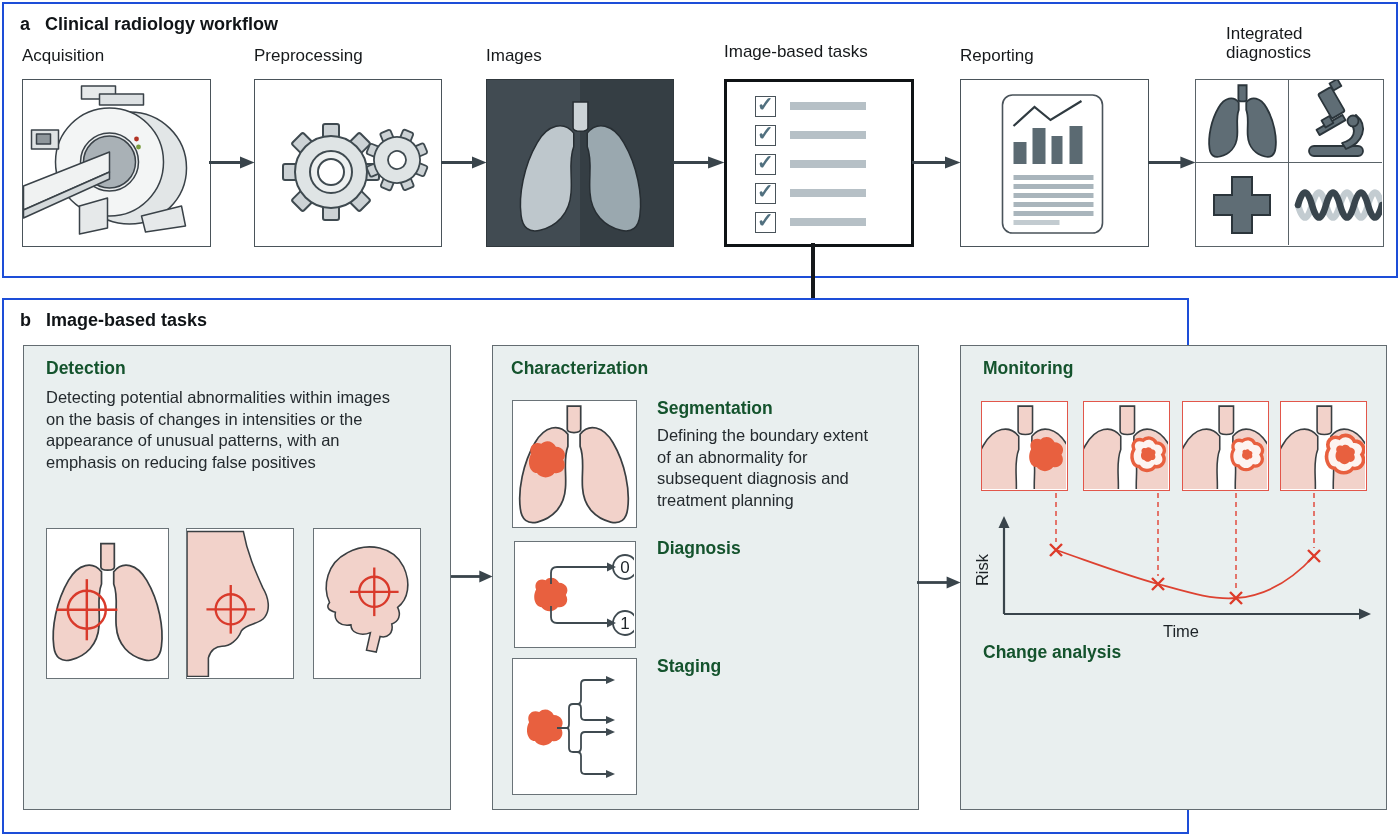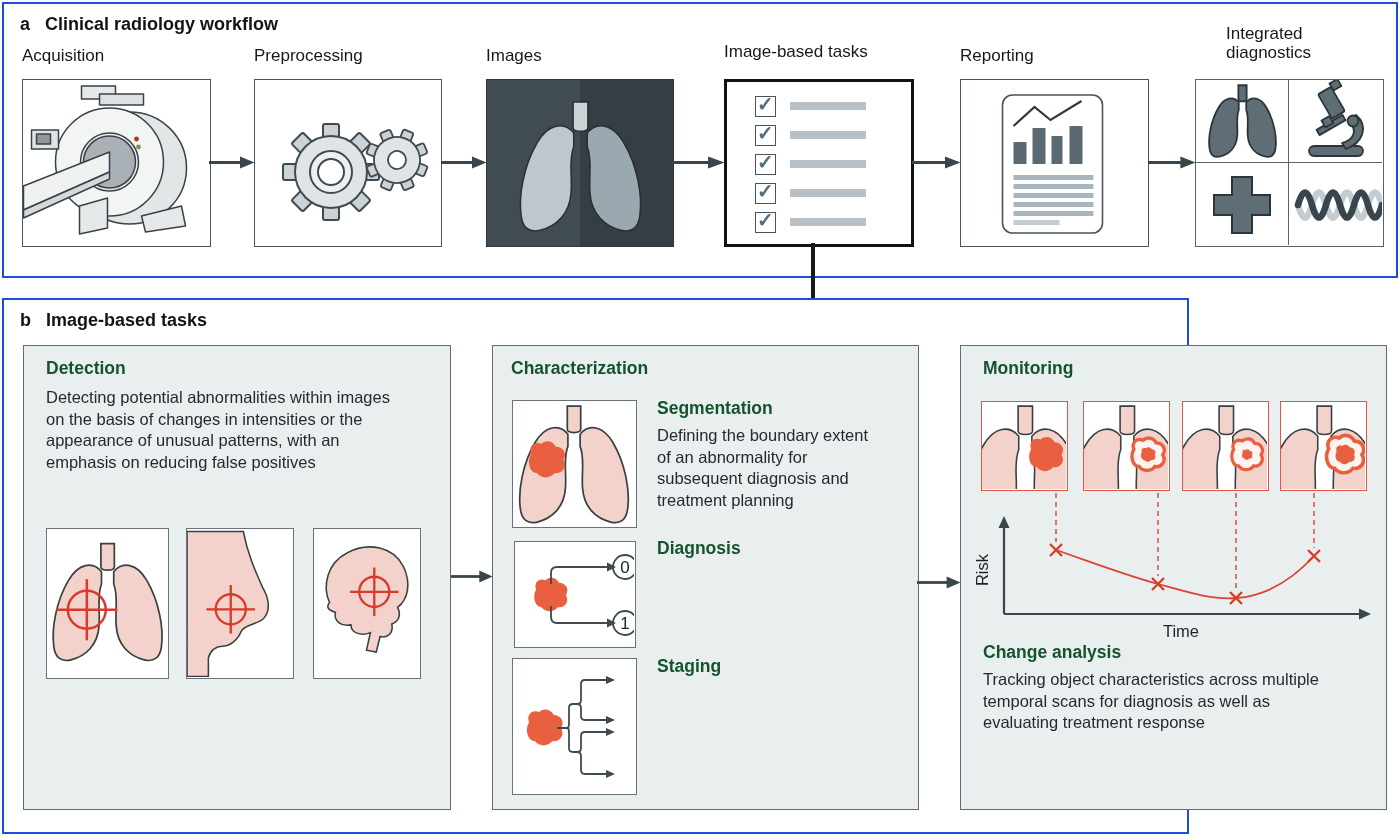--- a/index.html
+++ b/index.html
@@ -368,21 +368,20 @@
           <path d="M89,198 L101,210 M101,198 L89,210"></path>
           <path d="M191,232 L203,244 M203,232 L191,244"></path>
           <path d="M269,246 L281,258 M281,246 L269,258"></path>
           <path d="M347,204 L359,216 M359,204 L347,216"></path>
         </g>
         <text transform="rotate(-90 27 224)" x="27" y="224" text-anchor="middle" font-size="16.5" fill="#1c2226">Risk</text>
         <text x="220" y="291" text-anchor="middle" font-size="16.5" fill="#1c2226">Time</text>
       </svg>
 
       <div class="h3" style="left:22px;top:296px">Change analysis</div>
-      <div class="para" style="left:22px;top:323px;width:352px">Tracking object characteristics across multiple temporal scans for diagnosis as well as evaluating treatment response</div>
     </div>
 
     <svg class="harrow" style="left:447px;top:269px" width="42" height="15" viewBox="0 0 46 15" preserveAspectRatio="none">
         <line x1="0" y1="7.5" x2="33" y2="7.5"></line>
         <polygon points="31,1.5 45.5,7.5 31,13.5"></polygon>
       </svg>
     <svg class="harrow" style="left:913px;top:275px" width="44" height="15" viewBox="0 0 46 15" preserveAspectRatio="none">
         <line x1="0" y1="7.5" x2="33" y2="7.5"></line>
         <polygon points="31,1.5 45.5,7.5 31,13.5"></polygon>
       </svg>

